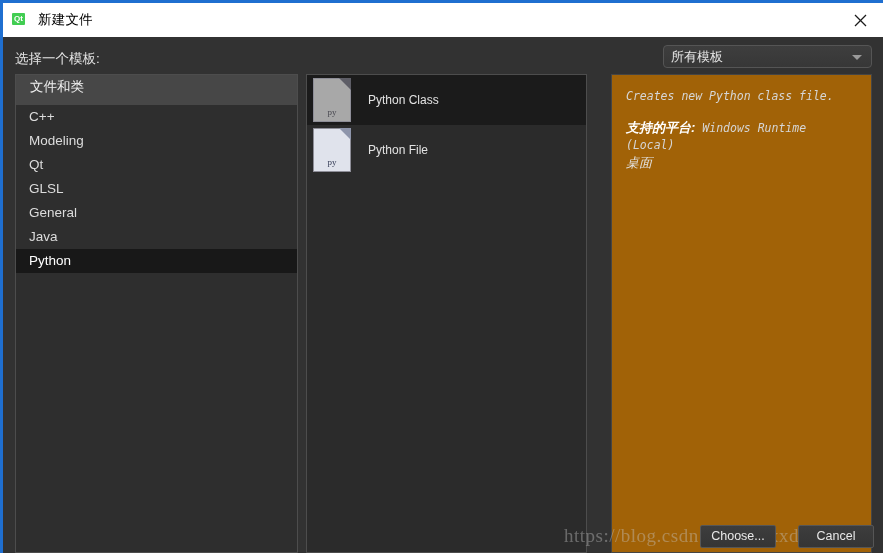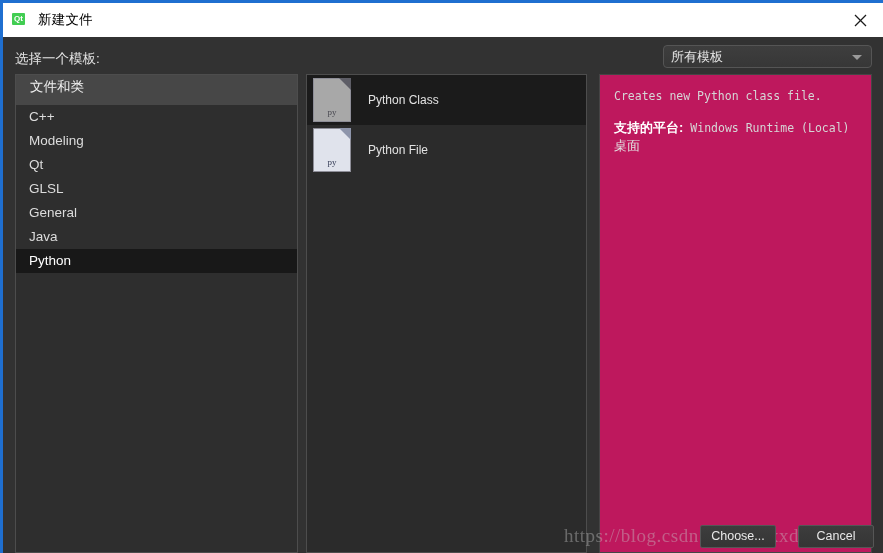--- a/index.html
+++ b/index.html
@@ -146,21 +146,21 @@
     position: absolute;
     top: 0;
     bottom: 0;
     background: #2e2e2e;
     border: 1px solid #4d4d4d;
     box-sizing: border-box;
     overflow: hidden;
   }
   .panel-left   { left: 0px;   width: 283px; }
   .panel-middle { left: 291px; width: 281px; background: #2b2b2b; }
-  .panel-right  { left: 584px; right: 0;     background: #be185d; border-color: #454545; }
+  .panel-right  { left: 596px; right: 0;     background: #a16207; border-color: #454545; font-style: italic; }
 
   
   .cat-header {
     height: 30px;
     line-height: 24px;
     background: #474747;
     color: #f0f0f0;
     font-size: 13.5px;
     padding-left: 14px;
     box-sizing: border-box;

